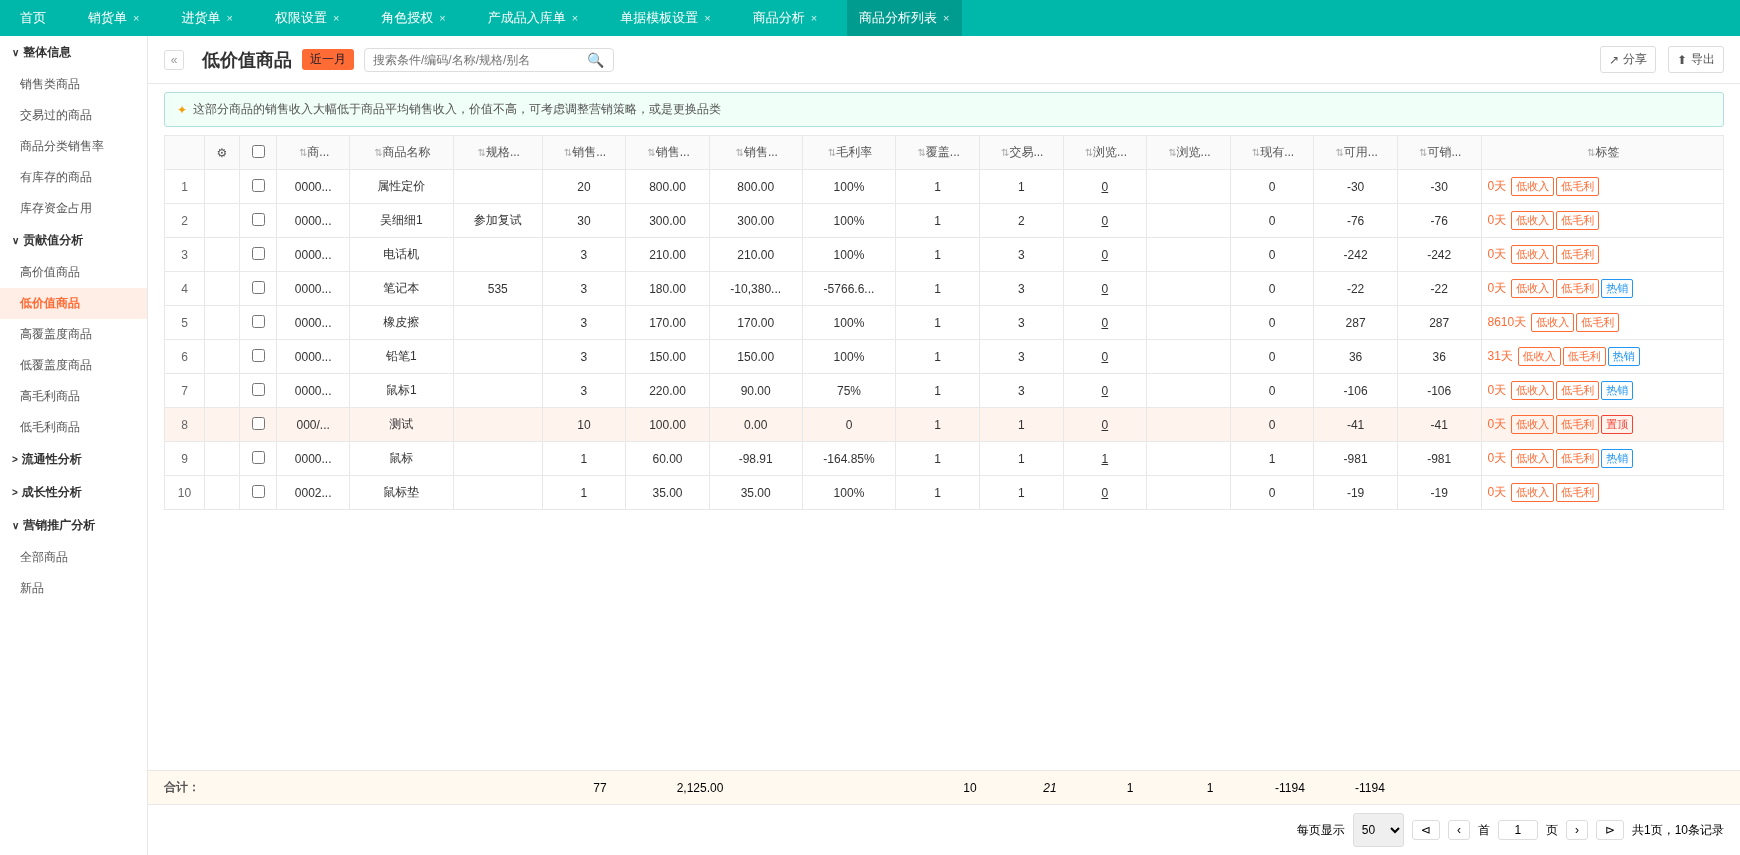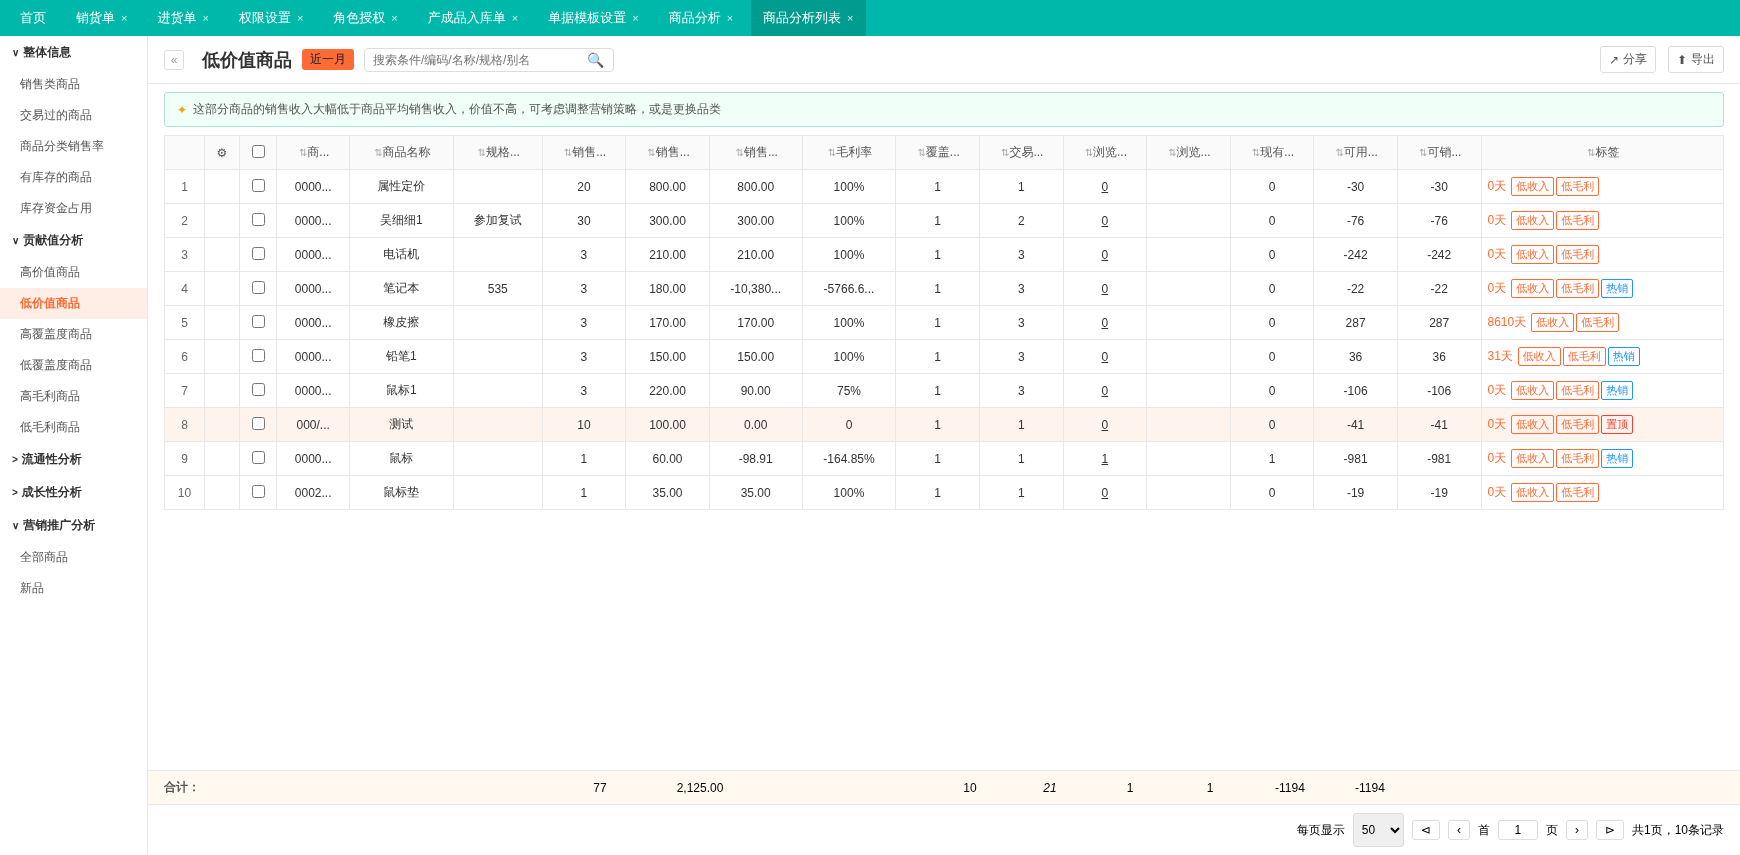--- a/index.html
+++ b/index.html
@@ -5,21 +5,21 @@
     * { box-sizing: border-box; margin: 0; padding: 0; font-family: 'Microsoft YaHei', Arial, sans-serif; font-size: 12px; }
     body { background: #f5f5f5; overflow: hidden; width: 1740px; height: 855px; }
     
     
     .top-nav {
       display: flex;
       align-items: center;
       background: #00b8a9;
       height: 36px;
       padding: 0 8px;
-      gap: 6px;
+      gap: 18px;
     }
     .nav-item {
       color: #fff;
       padding: 0 12px;
       height: 36px;
       display: flex;
       align-items: center;
       cursor: pointer;
       white-space: nowrap;
       font-size: 13px;

